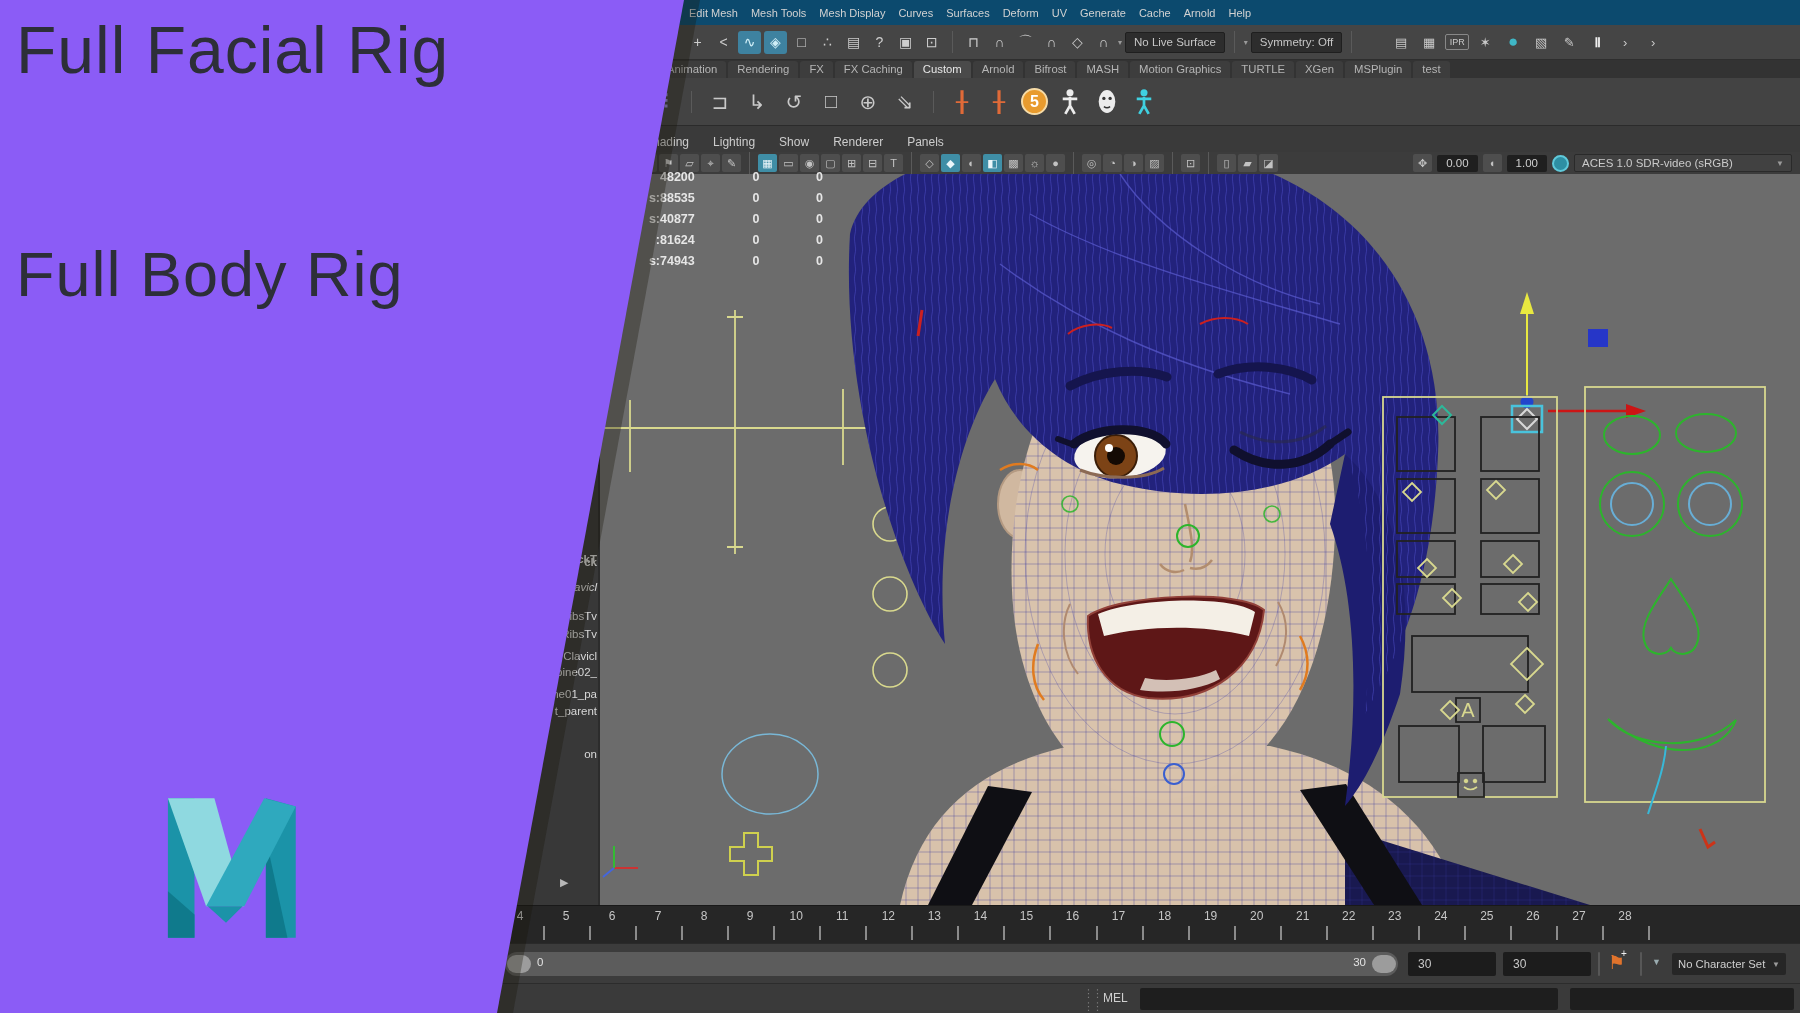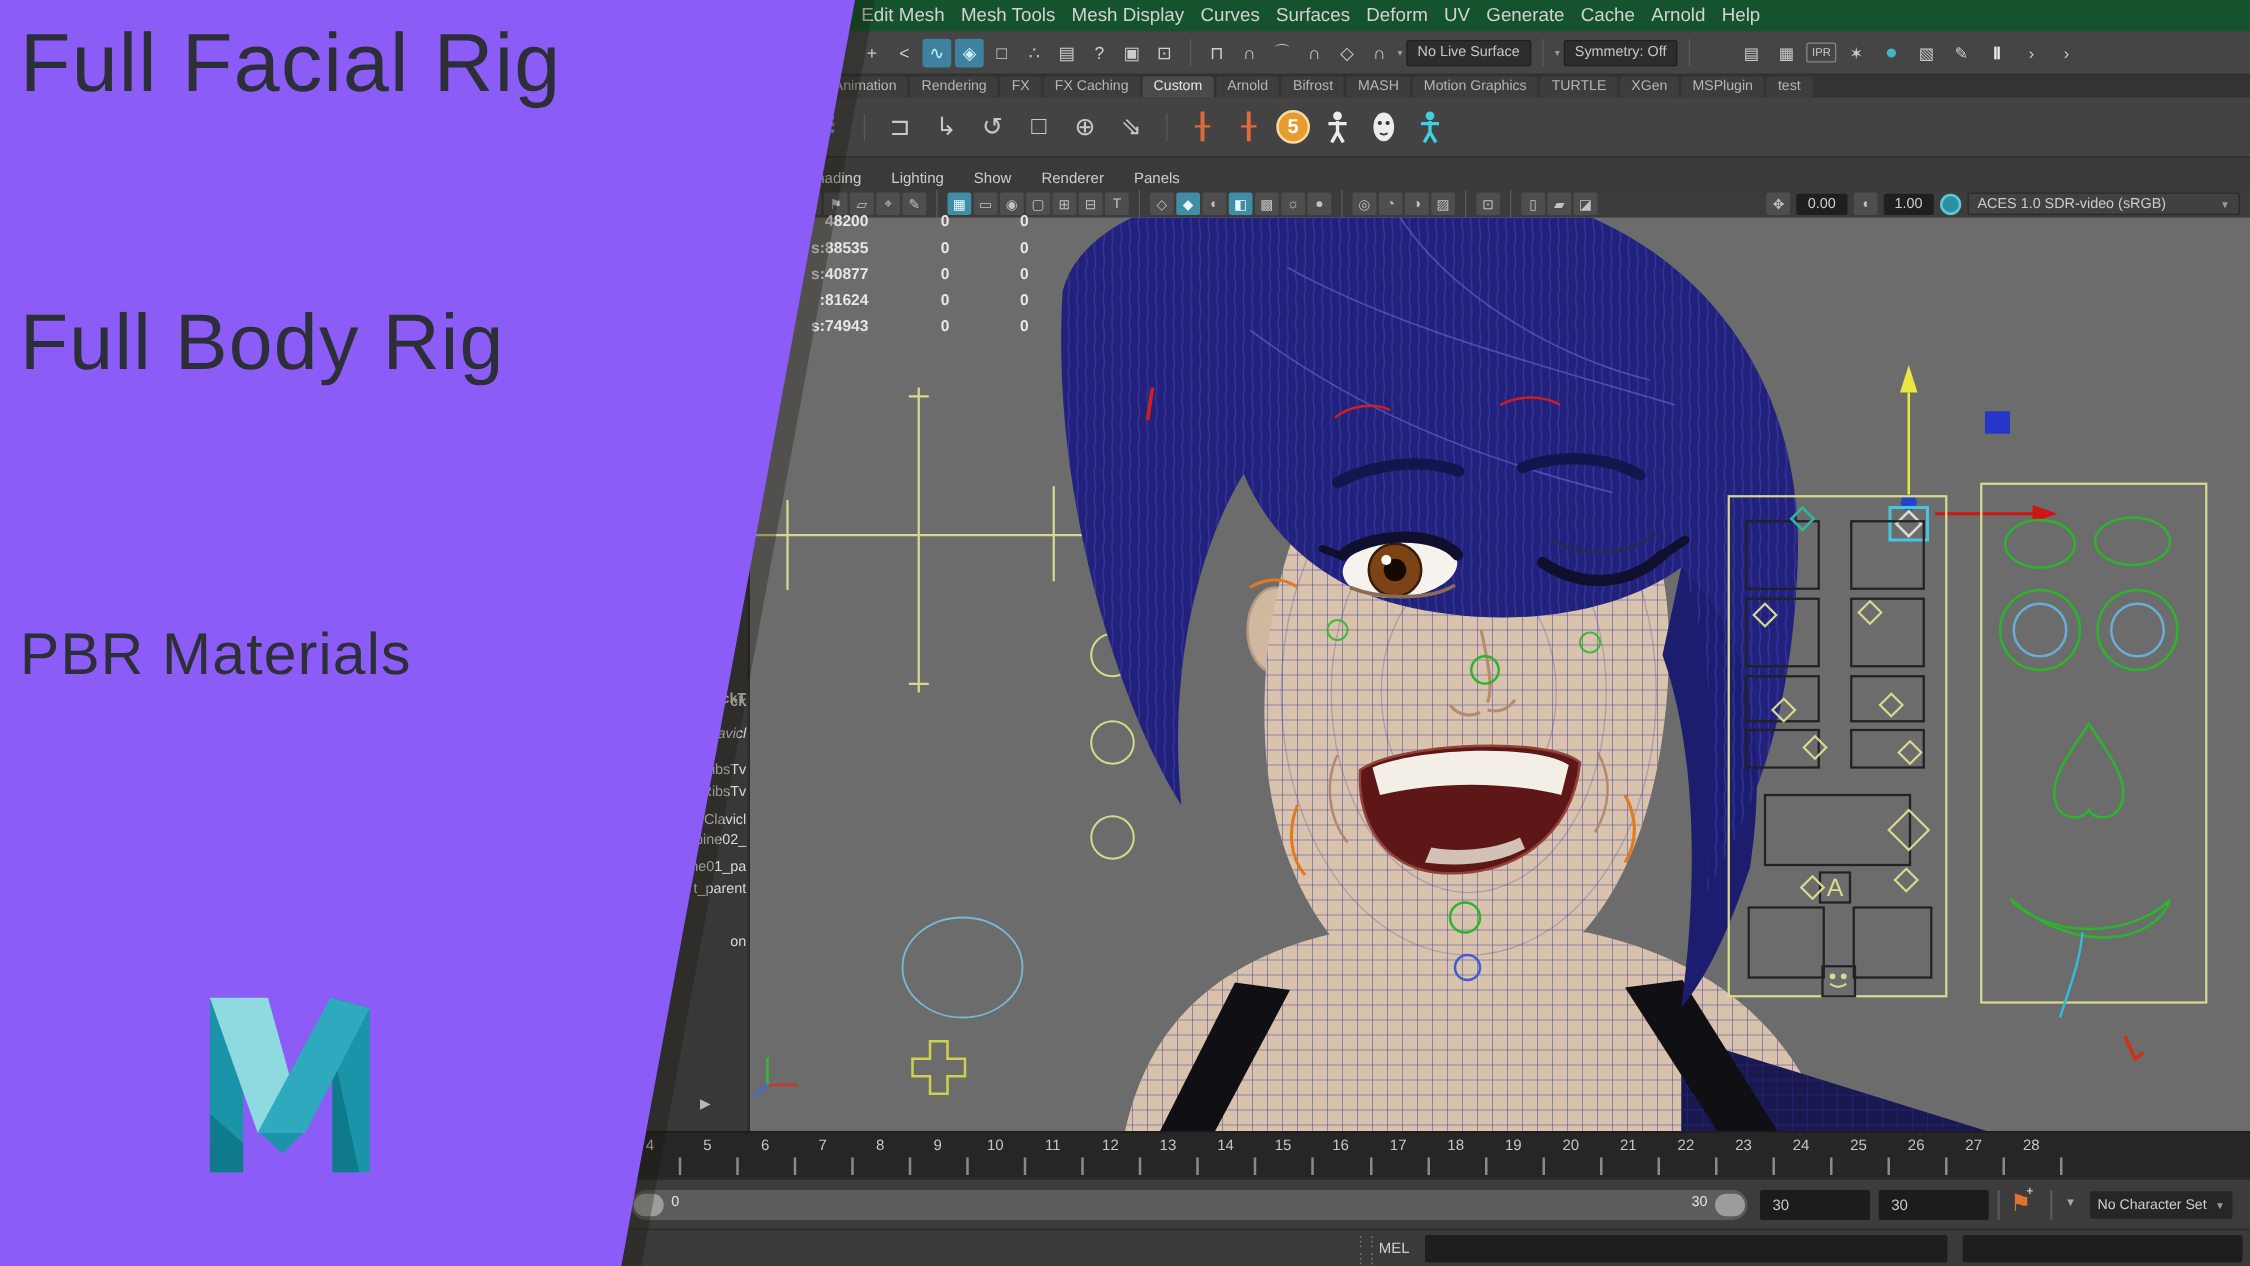--- a/index.html
+++ b/index.html
@@ -2,22 +2,22 @@
 <html><head>
 <meta charset="utf-8">
 <style>
   html,body{margin:0;padding:0;background:#1c1c1c;}
   #root{position:relative;width:1800px;height:1013px;overflow:hidden;background:#3a3a3a;
         font-family:"Liberation Sans",sans-serif;}
   #root *{box-sizing:border-box;}
   .abs{position:absolute;}
 
   
-  .menu-bar{left:0;top:0;width:1800px;height:25px;background:#14532d;display:flex;align-items:center;
-            gap:13px;padding-left:689px;color:#d2d2d2;font-size:15px;white-space:nowrap;}
+  .menu-bar{left:0;top:0;width:1800px;height:25px;background:#0c4a6e;display:flex;align-items:center;
+            gap:13px;padding-left:689px;color:#d2d2d2;font-size:11px;white-space:nowrap;}
   .menu-item{cursor:default;}
   .status-line{left:0;top:25px;width:1800px;height:35px;background:#454545;display:flex;align-items:center;
                gap:3px;padding-left:686px;border-bottom:1px solid #2e2e2e;}
   .icon-btn{display:flex;align-items:center;justify-content:center;width:23px;height:23px;color:#cdcdcd;
             font-size:14px;border-radius:3px;flex:0 0 auto;}
   .icon-btn.hl{background:#3e82a0;color:#cfeef7;}
   .tb-div{width:1px;height:22px;background:#5a5a5a;margin:0 6px;flex:0 0 auto;}
   .dd-field{height:21px;background:#2d2d2d;border:1px solid #1f1f1f;color:#c6c6c6;font-size:11.5px;
             display:flex;align-items:center;gap:8px;padding:0 8px;border-radius:2px;flex:0 0 auto;}
   .dd-arrow{font-size:8px;color:#9a9a9a;}
@@ -576,21 +576,20 @@
     <span class="drag-dots">⋮⋮<br>⋮⋮</span>
     <span class="mel-label">MEL</span>
     <div class="cmd-field"></div>
     <div class="cmd-field2"></div>
   </div>
 
   <div class="abs banner-shadow"></div>
   <div class="abs banner">
     <div class="bt t1">Full Facial Rig</div>
     <div class="bt t2">Full Body Rig</div>
-    <div class="bt t3">PBR Materials</div>
     <svg class="maya-logo" viewBox="0 0 100 100">
       <polygon points="12,8 28,8 28,92 12,92" fill="#1b93a8"></polygon>
       <polygon points="12,64 28,78 28,92 12,92" fill="#0f7a8c"></polygon>
       <polygon points="71,8 89,13 89,92 71,92" fill="#1b93a8"></polygon>
       <polygon points="71,32 71,92 84,92" fill="#0f7a8c"></polygon>
       <polygon points="12,8 40,8 58,73 35,73" fill="#8fd9e0"></polygon>
       <polygon points="35,73 58,73 89,13 70,8" fill="#2fa9be"></polygon>
       <polygon points="36,73 57,73 47,83" fill="#1b93a8"></polygon>
     </svg>
   </div>

